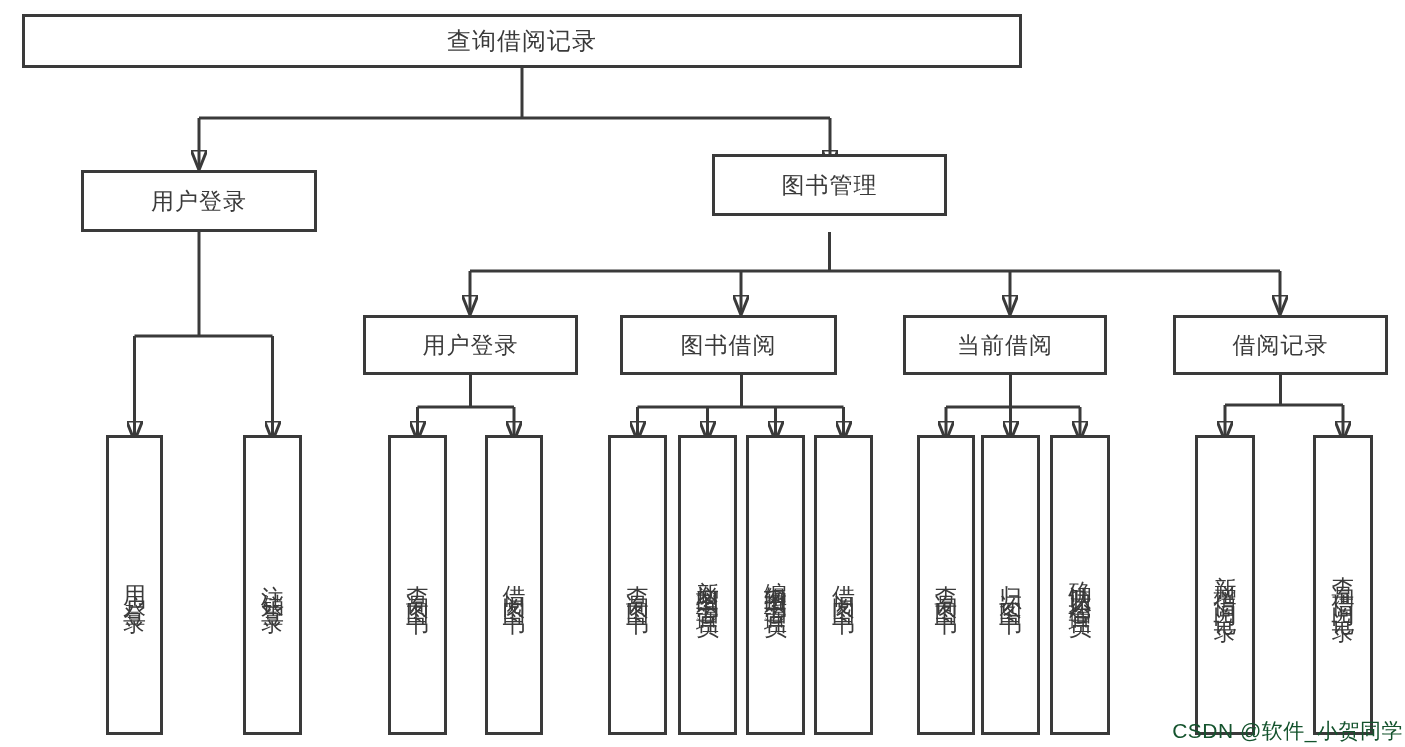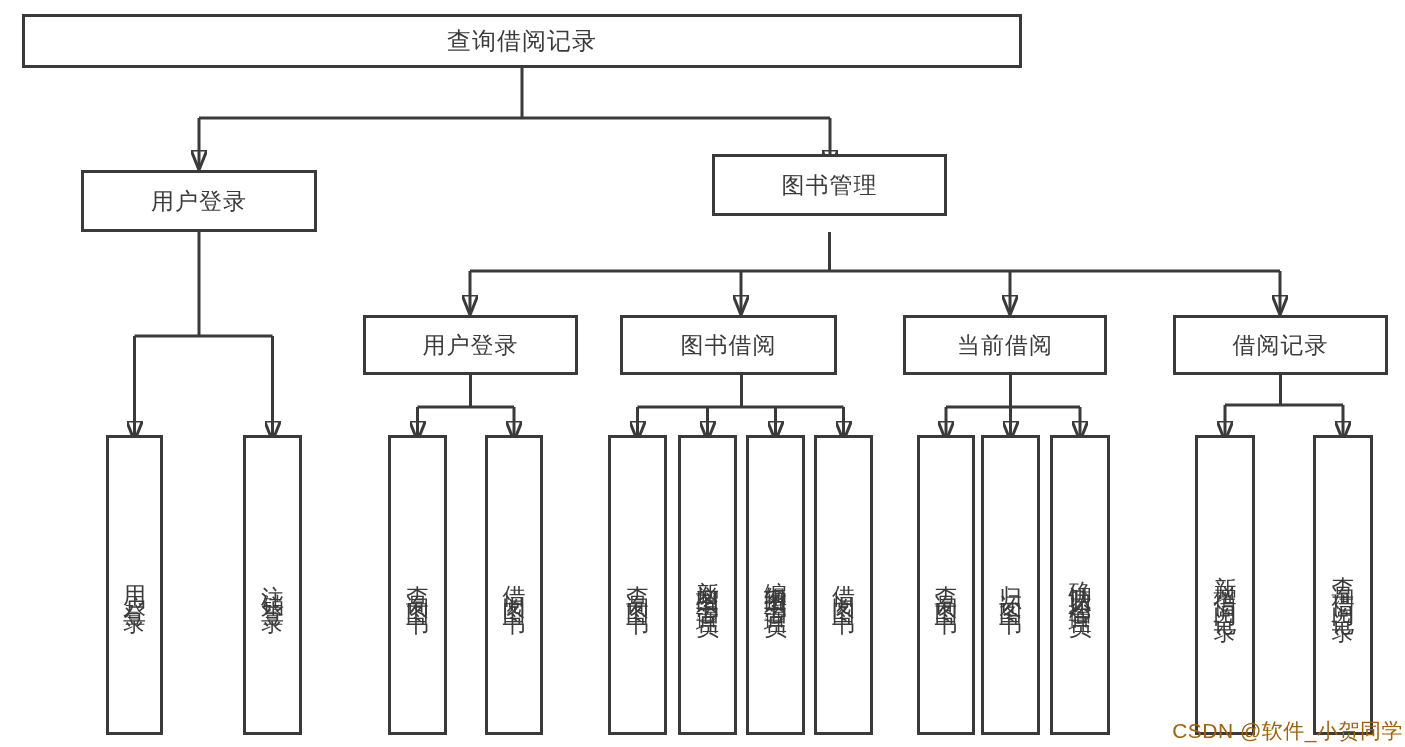--- a/index.html
+++ b/index.html
@@ -49,21 +49,21 @@
     letter-spacing: 9px;
     color: #3a3a3a;
     white-space: nowrap;
   }
   .vtext.tight { letter-spacing: 5px; }
   #watermark {
     position: absolute;
     right: 2px;
     bottom: 2px;
     font-size: 21px;
-    color: #a16207;
+    color: #14532d;
     letter-spacing: 0.5px;
     z-index: 5;
   }
 </style>
 </head>
 <body>
 
 <div id="canvas">
 
   <svg id="connectors" viewBox="0 0 1405 747" xmlns="http://www.w3.org/2000/svg">

